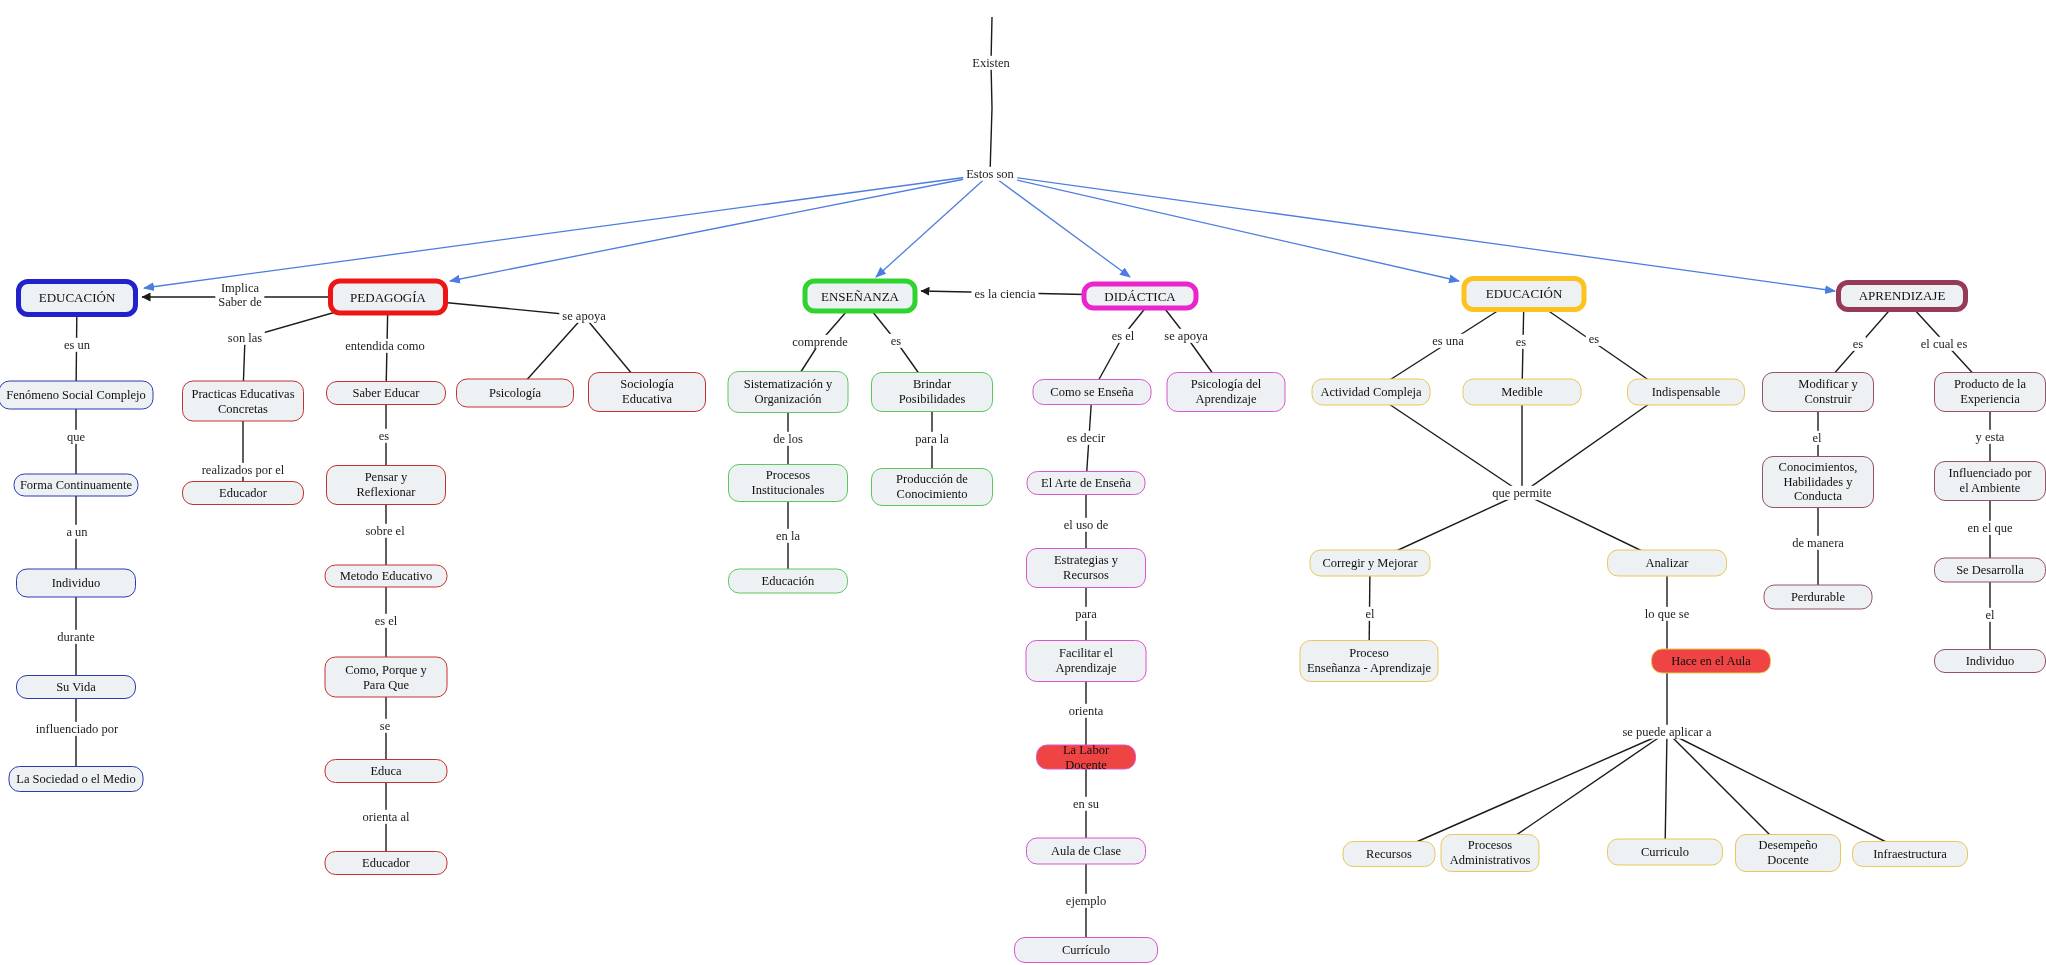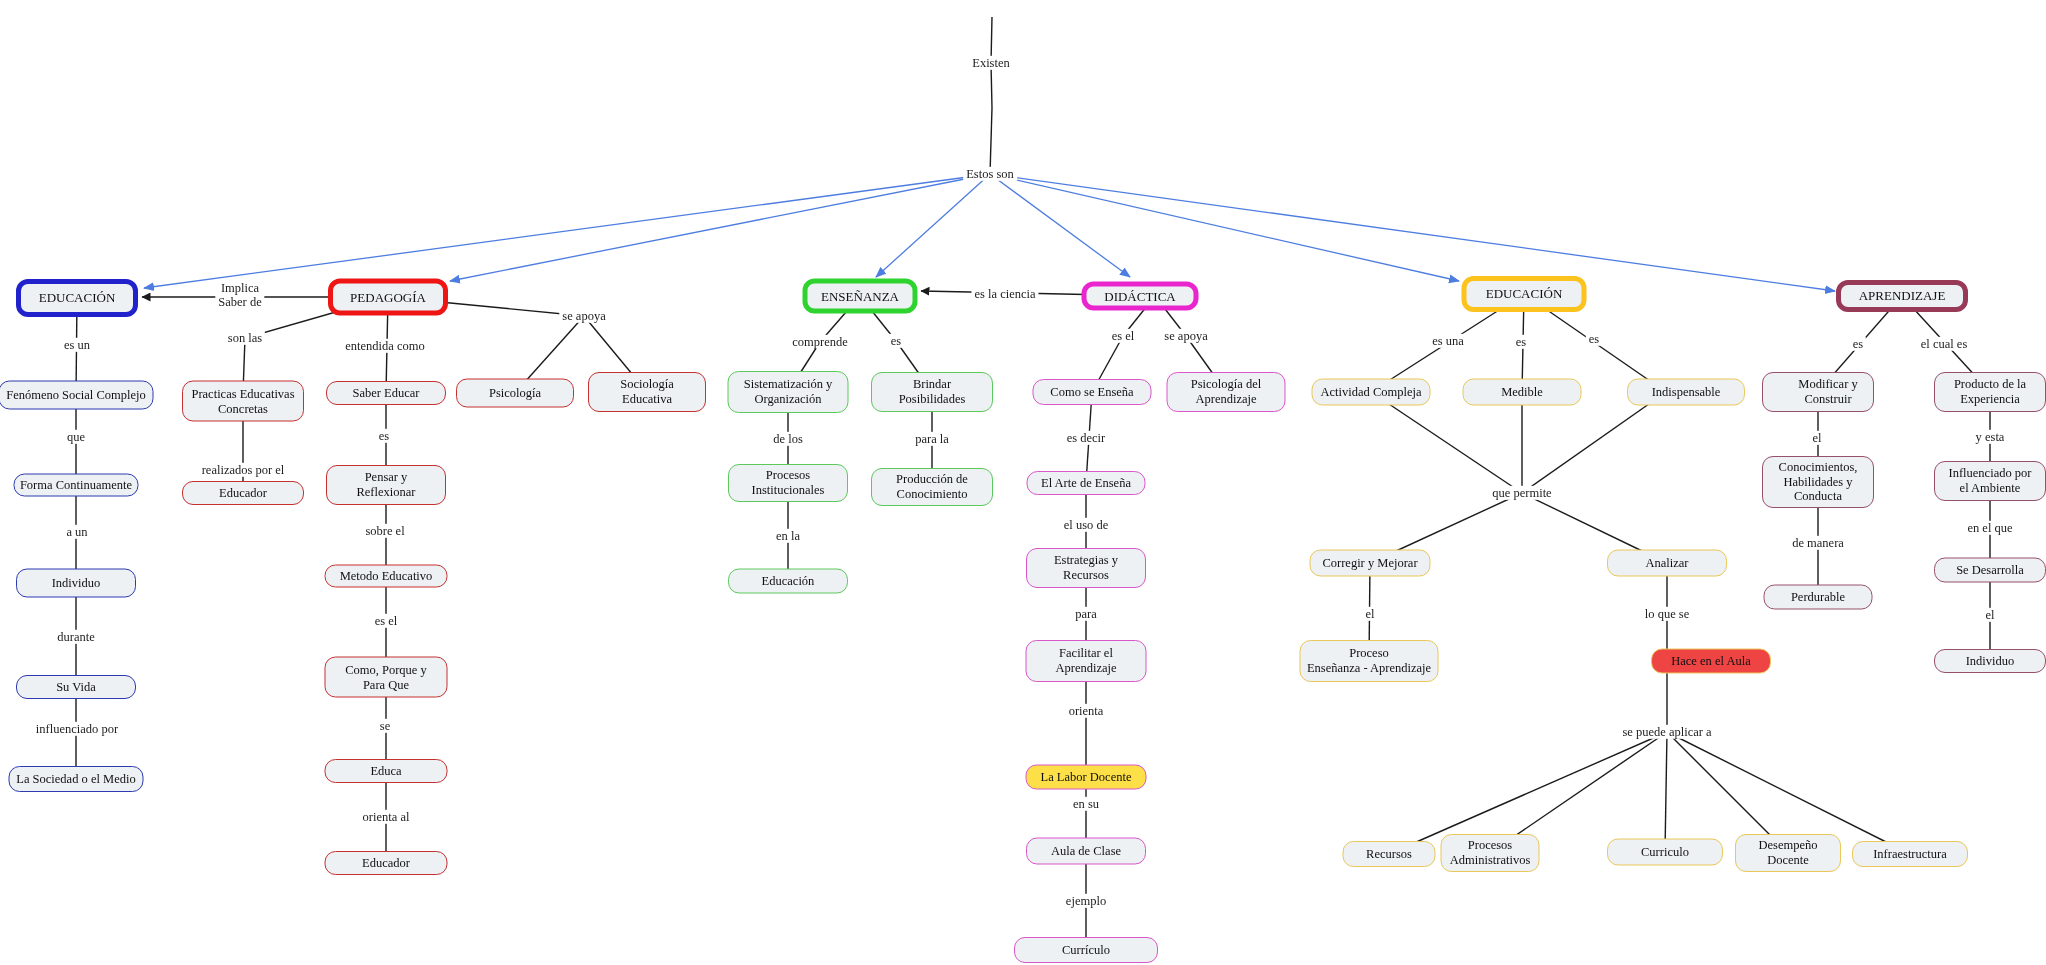--- a/index.html
+++ b/index.html
@@ -132,21 +132,21 @@
 Conocimiento</div>
     <div class="node main" style="left: 1140px; top: 296px; width: 117px; height: 29px; border: 5px solid rgb(234, 37, 205); background: rgb(237, 241, 244);">DIDÁCTICA</div>
     <div class="node" style="left: 1092px; top: 392px; width: 119px; height: 26px; border: 1.6px solid rgb(217, 87, 201); background: rgb(237, 241, 244);">Como se Enseña</div>
     <div class="node" style="left: 1226px; top: 392px; width: 119px; height: 40px; border: 1.6px solid rgb(217, 87, 201); background: rgb(237, 241, 244);">Psicología del
 Aprendizaje</div>
     <div class="node" style="left: 1086px; top: 483px; width: 119px; height: 24px; border: 1.6px solid rgb(217, 87, 201); background: rgb(237, 241, 244);">El Arte de Enseña</div>
     <div class="node" style="left: 1086px; top: 568px; width: 120px; height: 40px; border: 1.6px solid rgb(217, 87, 201); background: rgb(237, 241, 244);">Estrategias y
 Recursos</div>
     <div class="node" style="left: 1086px; top: 661px; width: 121px; height: 42px; border: 1.6px solid rgb(217, 87, 201); background: rgb(237, 241, 244);">Facilitar el
 Aprendizaje</div>
-    <div class="node" style="left: 1086px; top: 757px; width: 121px; height: 25px; border: 1.6px solid rgb(217, 87, 201); background: #fde047; margin-top: 20px;">La Labor Docente</div>
+    <div class="node" style="left: 1086px; top: 757px; width: 100px; height: 25px; border: 1.6px solid rgb(217, 87, 201); background: #ef4444;">La Labor Docente</div>
     <div class="node" style="left: 1086px; top: 851px; width: 120px; height: 27px; border: 1.6px solid rgb(217, 87, 201); background: rgb(237, 241, 244);">Aula de Clase</div>
     <div class="node" style="left: 1086px; top: 950px; width: 144px; height: 26px; border: 1.6px solid rgb(217, 87, 201); background: rgb(237, 241, 244);">Currículo</div>
     <div class="node main" style="left: 1524px; top: 294px; width: 125px; height: 36px; border: 5px solid rgb(252, 194, 30); background: rgb(237, 241, 244);">EDUCACIÓN</div>
     <div class="node" style="left: 1371px; top: 392px; width: 119px; height: 27px; border: 1.6px solid rgb(233, 199, 88); background: rgb(237, 241, 244);">Actividad Compleja</div>
     <div class="node" style="left: 1522px; top: 392px; width: 119px; height: 27px; border: 1.6px solid rgb(233, 199, 88); background: rgb(237, 241, 244);">Medible</div>
     <div class="node" style="left: 1666px; top: 392px; width: 118px; height: 27px; border: 1.6px solid rgb(233, 199, 88); background: rgb(237, 241, 244); margin-left: 20px;">Indispensable</div>
     <div class="node" style="left: 1370px; top: 563px; width: 121px; height: 27px; border: 1.6px solid rgb(233, 199, 88); background: rgb(237, 241, 244);">Corregir y Mejorar</div>
     <div class="node" style="left: 1369px; top: 661px; width: 139px; height: 42px; border: 1.6px solid rgb(233, 199, 88); background: rgb(237, 241, 244);">Proceso
 Enseñanza - Aprendizaje</div>
     <div class="node" style="left: 1667px; top: 563px; width: 120px; height: 27px; border: 1.6px solid rgb(233, 199, 88); background: rgb(237, 241, 244);">Analizar</div>

